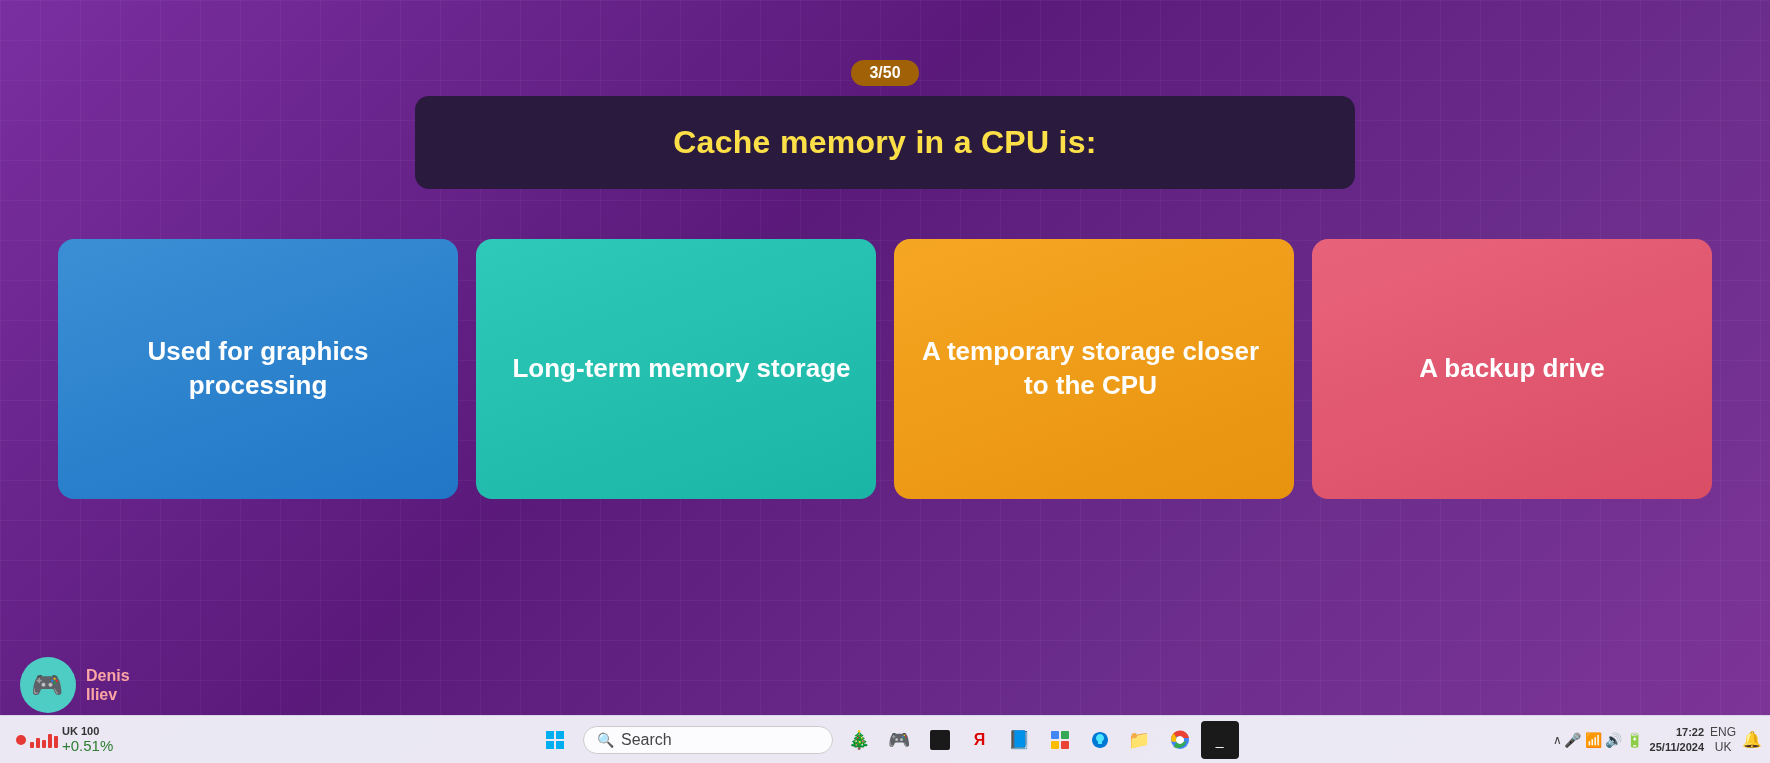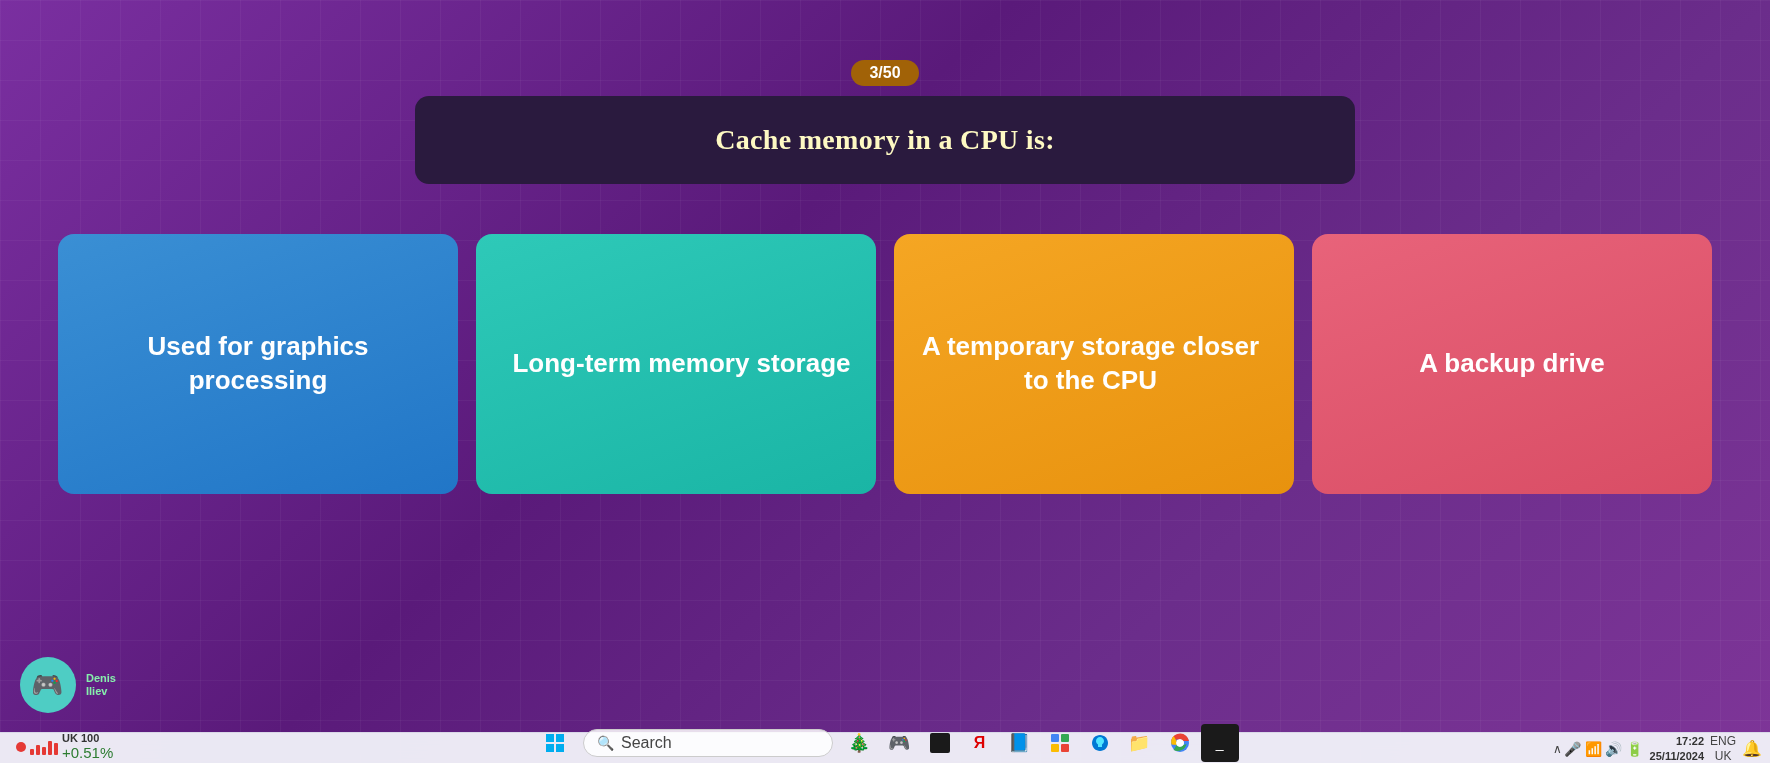--- a/index.html
+++ b/index.html
@@ -57,25 +57,24 @@
     
     .question-box {
       background: #2a1a3e;
       border-radius: 14px;
       padding: 28px 80px;
       width: 940px;
       text-align: center;
     }
 
     .question-text {
-      color: #fef9c3;
-      font-size: 28px;
+      color: #fde047;
+      font-size: 32px;
       font-weight: 700;
       letter-spacing: 0.3px;
-      font-family: Liberation Serif, serif;
     }
 
     
     .answers-container {
       display: flex;
       flex-direction: row;
       gap: 18px;
       margin-top: 50px;
       padding: 0 30px;
       width: 100%;
@@ -123,37 +122,37 @@
       height: 56px;
       border-radius: 50%;
       background: #4ecdc4;
       display: flex;
       align-items: center;
       justify-content: center;
       font-size: 26px;
     }
 
     .user-name {
-      color: #86efac;
-      font-size: 11px;
+      color: #fca5a5;
+      font-size: 16px;
       font-weight: 600;
       line-height: 1.2;
     }
 
     
     .taskbar {
       position: absolute;
       bottom: 0;
       left: 0;
       width: 100%;
-      height: 31px;
+      height: 48px;
       background: rgba(240, 240, 248, 0.96);
       backdrop-filter: blur(10px);
       display: flex;
-      align-items: flex-end;
+      align-items: center;
       z-index: 10;
       border-top: 1px solid rgba(200,200,220,0.5);
     }
 
     .taskbar-left {
       display: flex;
       align-items: center;
       padding-left: 8px;
       gap: 4px;
       min-width: 220px;

